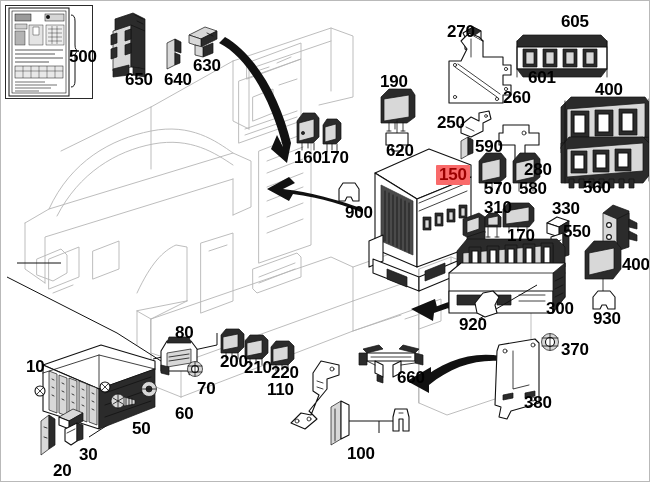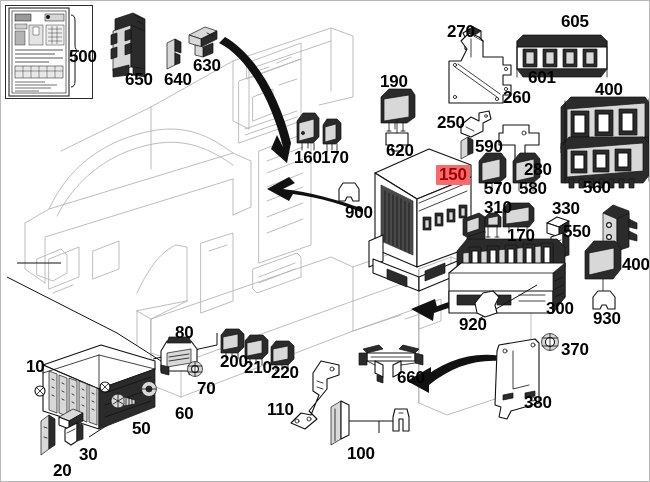--- a/index.html
+++ b/index.html
@@ -661,19 +661,19 @@
       <div class="lbl s18" style="left: 523px; top: 393px;">380</div>
       <div class="lbl s18" style="left: 396px; top: 368px;">660</div>
       <div class="lbl s18" style="left: 174px; top: 323px;">80</div>
       <div class="lbl s18" style="left: 219px; top: 352px;">200</div>
       <div class="lbl s18" style="left: 243px; top: 358px;">210</div>
       <div class="lbl s18" style="left: 270px; top: 363px;">220</div>
       <div class="lbl s18" style="left: 25px; top: 357px;">10</div>
       <div class="lbl s18" style="left: 196px; top: 379px;">70</div>
       <div class="lbl s18" style="left: 174px; top: 404px; text-align: right;">60</div>
       <div class="lbl s18" style="left: 131px; top: 419px;">50</div>
-      <div class="lbl s18" style="left: 266px; top: 400px;">110</div>
+      <div class="lbl s18" style="left: 266px; top: 380px;">110</div>
       <div class="lbl s18" style="left: 78px; top: 445px;">30</div>
       <div class="lbl s18" style="left: 52px; top: 461px;">20</div>
       <div class="lbl s18" style="left: 346px; top: 444px;">100</div>
     </div>
 
 </div>
 
 </body></html>

